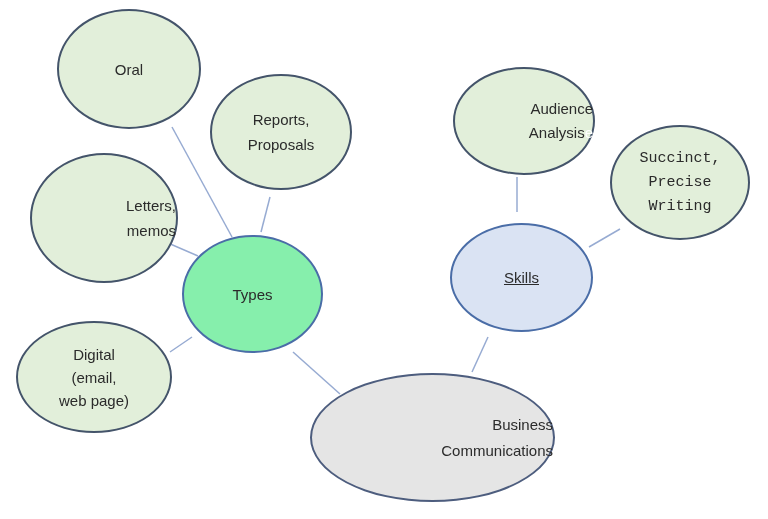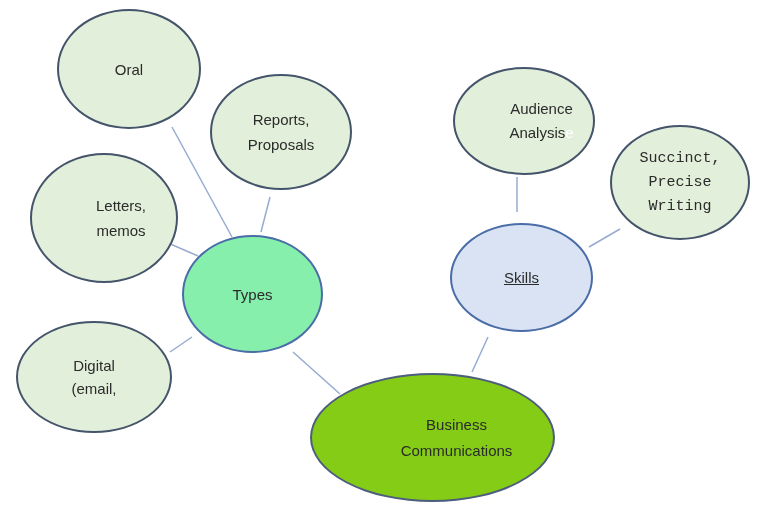--- a/index.html
+++ b/index.html
@@ -27,21 +27,21 @@
     flex-direction:column;
     justify-content:center;
     align-items:center;
     font-size:15px;
     line-height:25px;
     color:#2b2b2b;
     box-sizing:border-box;
     text-align:center;
   }
   .node.align-left{
-    align-items:center;
+    align-items:flex-end;
     text-align:left;
   }
   .ghost{
     color:#ffffff;
   }
   
   .n-oral     {left:57px;  top:9px;   width:144px; height:120px;}
   .n-reports  {left:210px; top:74px;  width:142px; height:116px;}
   .n-letters  {left:30px;  top:153px; width:148px; height:130px; padding-left:34px;}
   .n-digital  {left:16px;  top:321px; width:156px; height:112px; line-height:23px;}
@@ -77,20 +77,21 @@
   </div>
 
   <div class="node n-letters align-left" style="background: rgb(226, 239, 218); border-color: rgb(68, 84, 106); color: rgb(43, 43, 43);">
     <div>Letters,</div>
     <div>memos</div>
   </div>
 
   <div class="node n-digital" style="background: rgb(226, 239, 218); border-color: rgb(68, 84, 106); color: rgb(43, 43, 43);">
     <div>Digital</div>
     <div>(email,</div>
+    <div>web page)</div>
   </div>
 
   <div class="node n-types" style="background: #86efac; border-color: rgb(74, 109, 167); color: rgb(43, 43, 43);">
     <div>Types</div>
   </div>
 
   <div class="node n-audience align-left" style="background: rgb(226, 239, 218); border-color: rgb(68, 84, 106); color: rgb(43, 43, 43);">
     <div>Audience</div>
     <div><span>Analysis</span><span class="ghost" style="color: rgb(255, 255, 255);">e</span></div>
   </div>
@@ -98,18 +99,18 @@
   <div class="node n-succinct" style="background: rgb(226, 239, 218); border-color: rgb(68, 84, 106); color: rgb(43, 43, 43); font-family: Liberation Mono, monospace;">
     <div>Succinct,</div>
     <div>Precise</div>
     <div>Writing</div>
   </div>
 
   <div class="node n-skills" style="background: rgb(218, 227, 243); border-color: rgb(74, 109, 167); color: rgb(43, 43, 43);">
     <div>Skills</div>
   </div>
 
-  <div class="node n-business align-left" style="background: #84cc16; border-color: rgb(77, 93, 126); color: rgb(43, 43, 43);">
+  <div class="node n-business align-left" style="background: #e5e5e5; border-color: rgb(77, 93, 126); color: rgb(43, 43, 43);">
     <div>Business</div>
     <div>Communications</div>
   </div>
 
 </div>
 
 </body></html>

